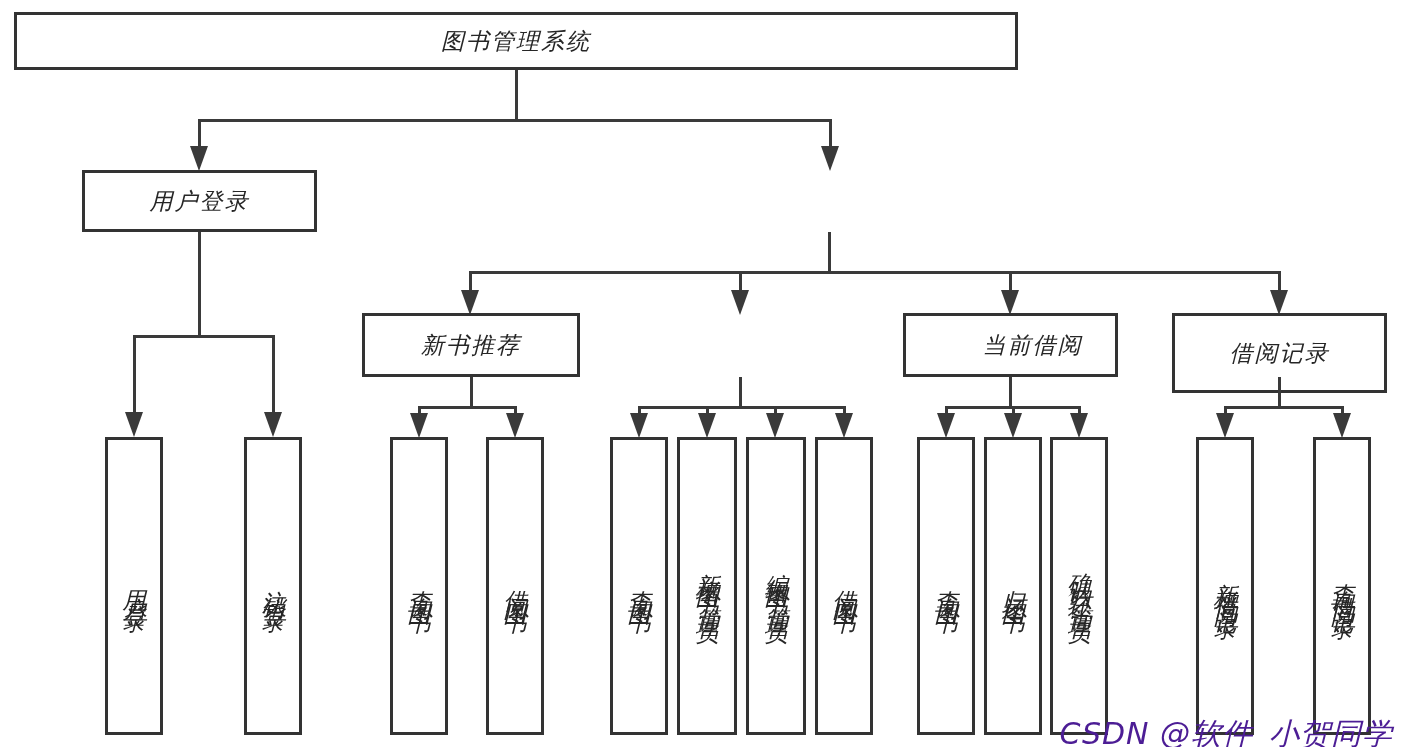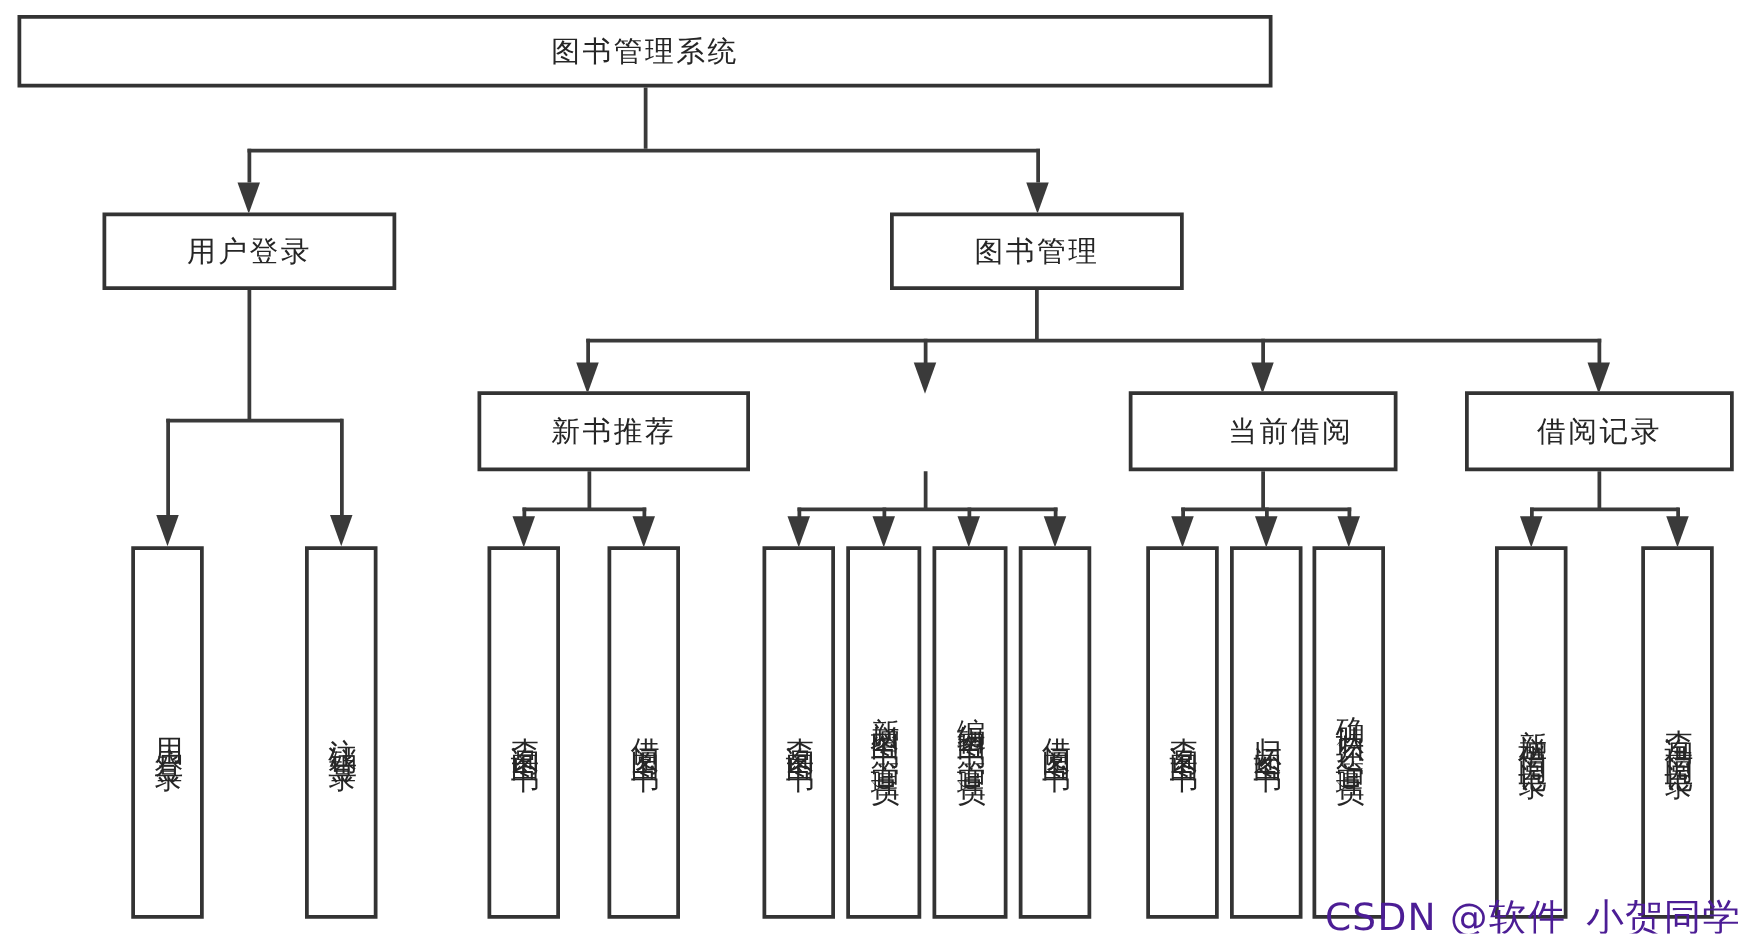--- a/index.html
+++ b/index.html
@@ -2,20 +2,21 @@
 <html><head>
 <meta charset="utf-8">
 <style>
   html,body{margin:0;padding:0;background:#ffffff;}
   .canvas{
     position:relative;
     width:1405px;height:747px;
     background:#ffffff;
     font-family:"DejaVu Sans","Liberation Sans",sans-serif;
     overflow:hidden;
+    font-style:italic;
   }
   .node{
     position:absolute;
     box-sizing:border-box;
     border:3px solid #333333;
     background:#ffffff;
     color:#262626;
     display:flex;align-items:center;justify-content:center;
     font-size:23px;
     letter-spacing:2px;
@@ -57,49 +58,46 @@
   <div class="vl" style="left:515px;top:70px;height:49px;"></div>
   <div class="hl" style="left:198px;top:119px;width:634px;"></div>
   <div class="vl" style="left:198px;top:119px;height:27px;"></div>
   <div class="vl" style="left:829px;top:119px;height:27px;"></div>
   <div class="arr" style="left:190px;top:146px;"></div>
   <div class="arr" style="left:821px;top:146px;"></div>
 
   <div class="node" style="left:82px;top:170px;width:235px;height:62px;">
     <span>用户登录</span>
   </div>
-  <div class="node" style="left:712px;top:170px;width:235px;height:62px;">
-    <span>图书管理</span>
-  </div>
 
   <div class="vl" style="left:198px;top:232px;height:104px;"></div>
   <div class="hl" style="left:133px;top:335px;width:141px;"></div>
   <div class="vl" style="left:133px;top:335px;height:78px;"></div>
   <div class="vl" style="left:272px;top:335px;height:78px;"></div>
   <div class="arr" style="left:125px;top:412px;"></div>
   <div class="arr" style="left:264px;top:412px;"></div>
 
   <div class="vl" style="left:828px;top:232px;height:40px;"></div>
   <div class="hl" style="left:469px;top:271px;width:812px;"></div>
   <div class="vl" style="left:469px;top:271px;height:20px;"></div>
   <div class="vl" style="left:739px;top:271px;height:20px;"></div>
   <div class="vl" style="left:1009px;top:271px;height:20px;"></div>
   <div class="vl" style="left:1278px;top:271px;height:20px;"></div>
   <div class="arr" style="left:461px;top:290px;"></div>
   <div class="arr" style="left:731px;top:290px;"></div>
   <div class="arr" style="left:1001px;top:290px;"></div>
   <div class="arr" style="left:1270px;top:290px;"></div>
 
-  <div class="node" style="left:382px;top:313px;width:218px;height:64px;">
+  <div class="node" style="left:362px;top:313px;width:218px;height:64px;">
     <span>新书推荐</span>
   </div>
   <div class="node" style="left:903px;top:313px;width:215px;height:64px;padding-left:44px;">
     <span>当前借阅</span>
   </div>
-  <div class="node" style="left:1172px;top:313px;width:215px;height:64px;justify-content:center;">
+  <div class="node" style="left:1172px;top:313px;width:215px;height:80px;justify-content:center;">
     <span>借阅记录</span>
   </div>
 
   <div class="vl" style="left:470px;top:377px;height:30px;"></div>
   <div class="hl" style="left:418px;top:406px;width:99px;"></div>
   <div class="vl" style="left:418px;top:406px;height:8px;"></div>
   <div class="vl" style="left:514px;top:406px;height:8px;"></div>
   <div class="arr" style="left:410px;top:413px;"></div>
   <div class="arr" style="left:506px;top:413px;"></div>
 

